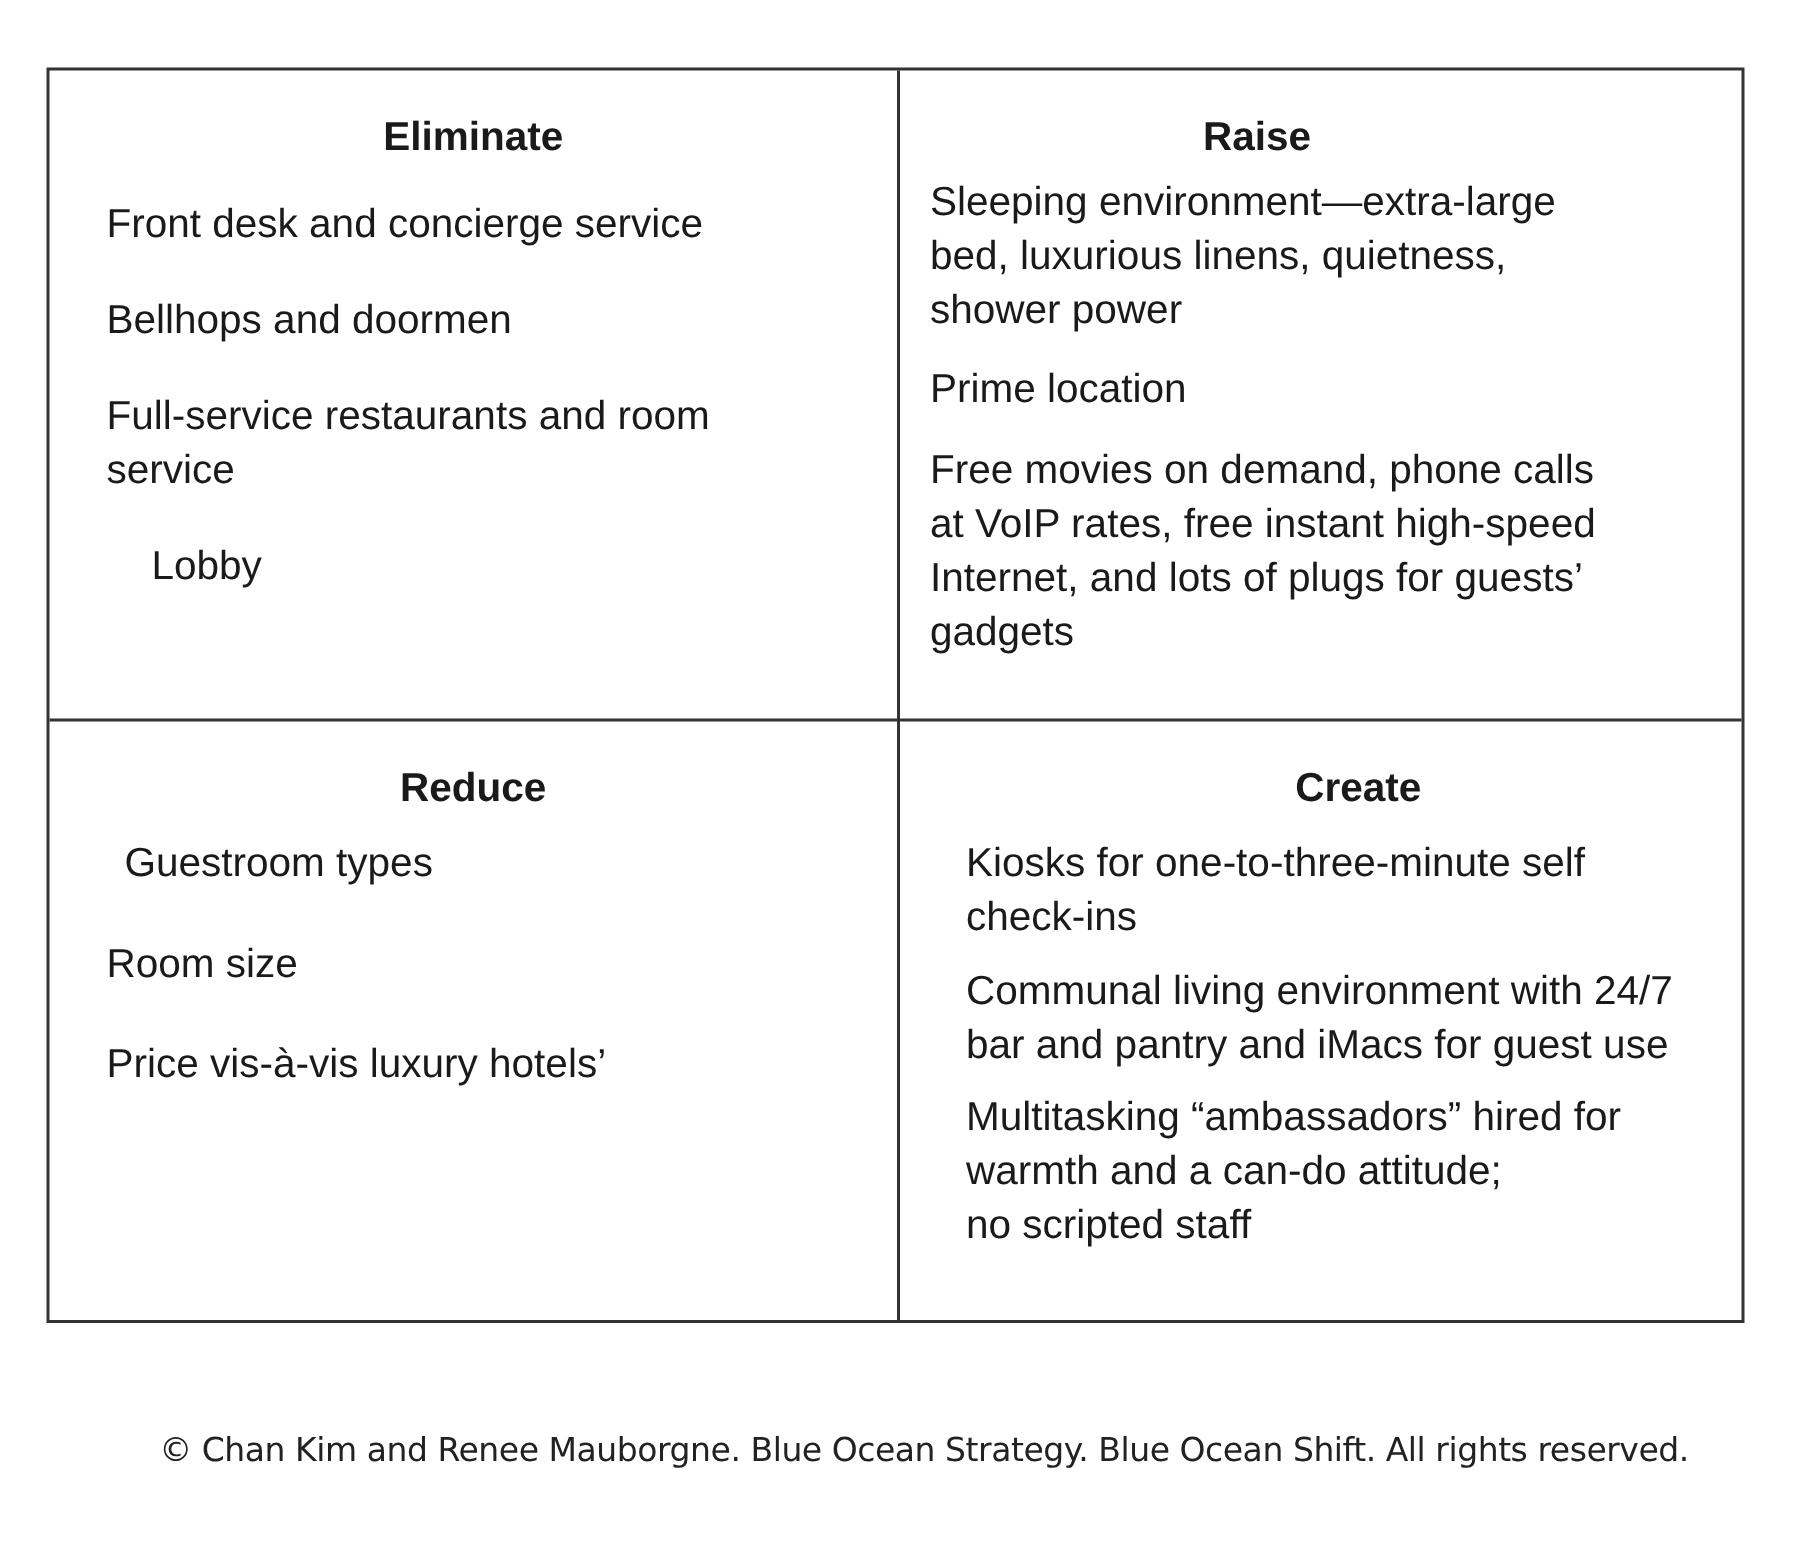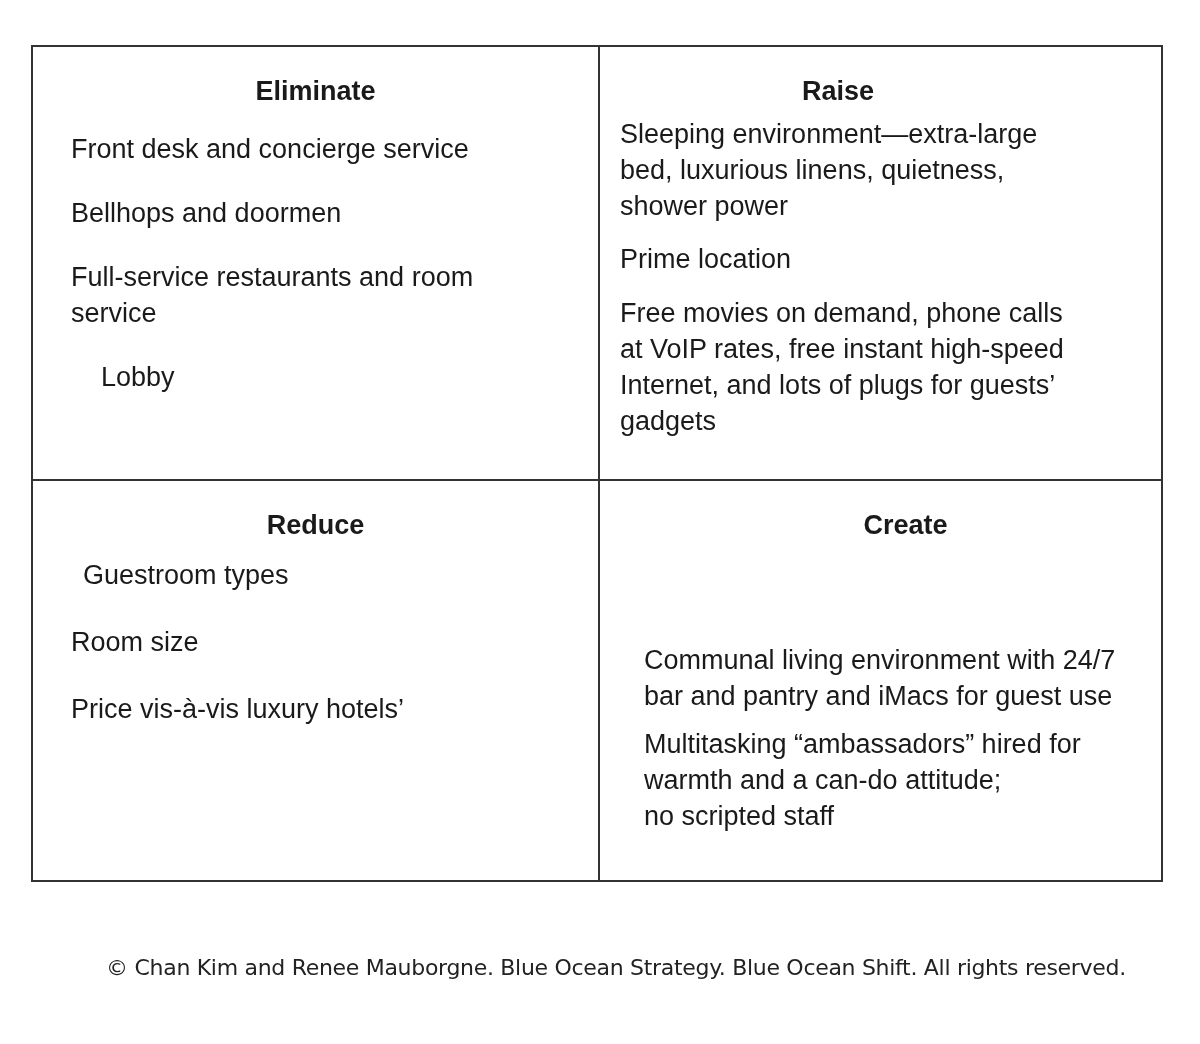--- a/index.html
+++ b/index.html
@@ -42,20 +42,22 @@
 
   <div class="quad" style="left:0;top:434px;width:565px;height:399px;">
     <div class="q-title" style="top:29px;">Reduce</div>
     <div class="item" style="left:50px;top:76px;">Guestroom types</div>
     <div class="item" style="left:38px;top:143px;">Room size</div>
     <div class="item" style="left:38px;top:210px;">Price vis-à-vis luxury hotels’</div>
   </div>
 
   <div class="quad" style="left:567px;top:434px;width:563px;height:399px;margin-left:24px;">
     <div class="q-title" style="top:29px;">Create</div>
+    <div class="item" style="left:20px;top:76px;">Kiosks for one-to-three-minute self
+check-ins</div>
     <div class="item" style="left:20px;top:161px;">Communal living environment with 24/7
 bar and pantry and iMacs for guest use</div>
     <div class="item" style="left:20px;top:245px;">Multitasking “ambassadors” hired for
 warmth and a can-do attitude;
 no scripted staff</div>
   </div>
 </div>
 
 <div class="footer">© Chan Kim and Renee Mauborgne. Blue Ocean Strategy. Blue Ocean Shift. All rights reserved.</div>
 

